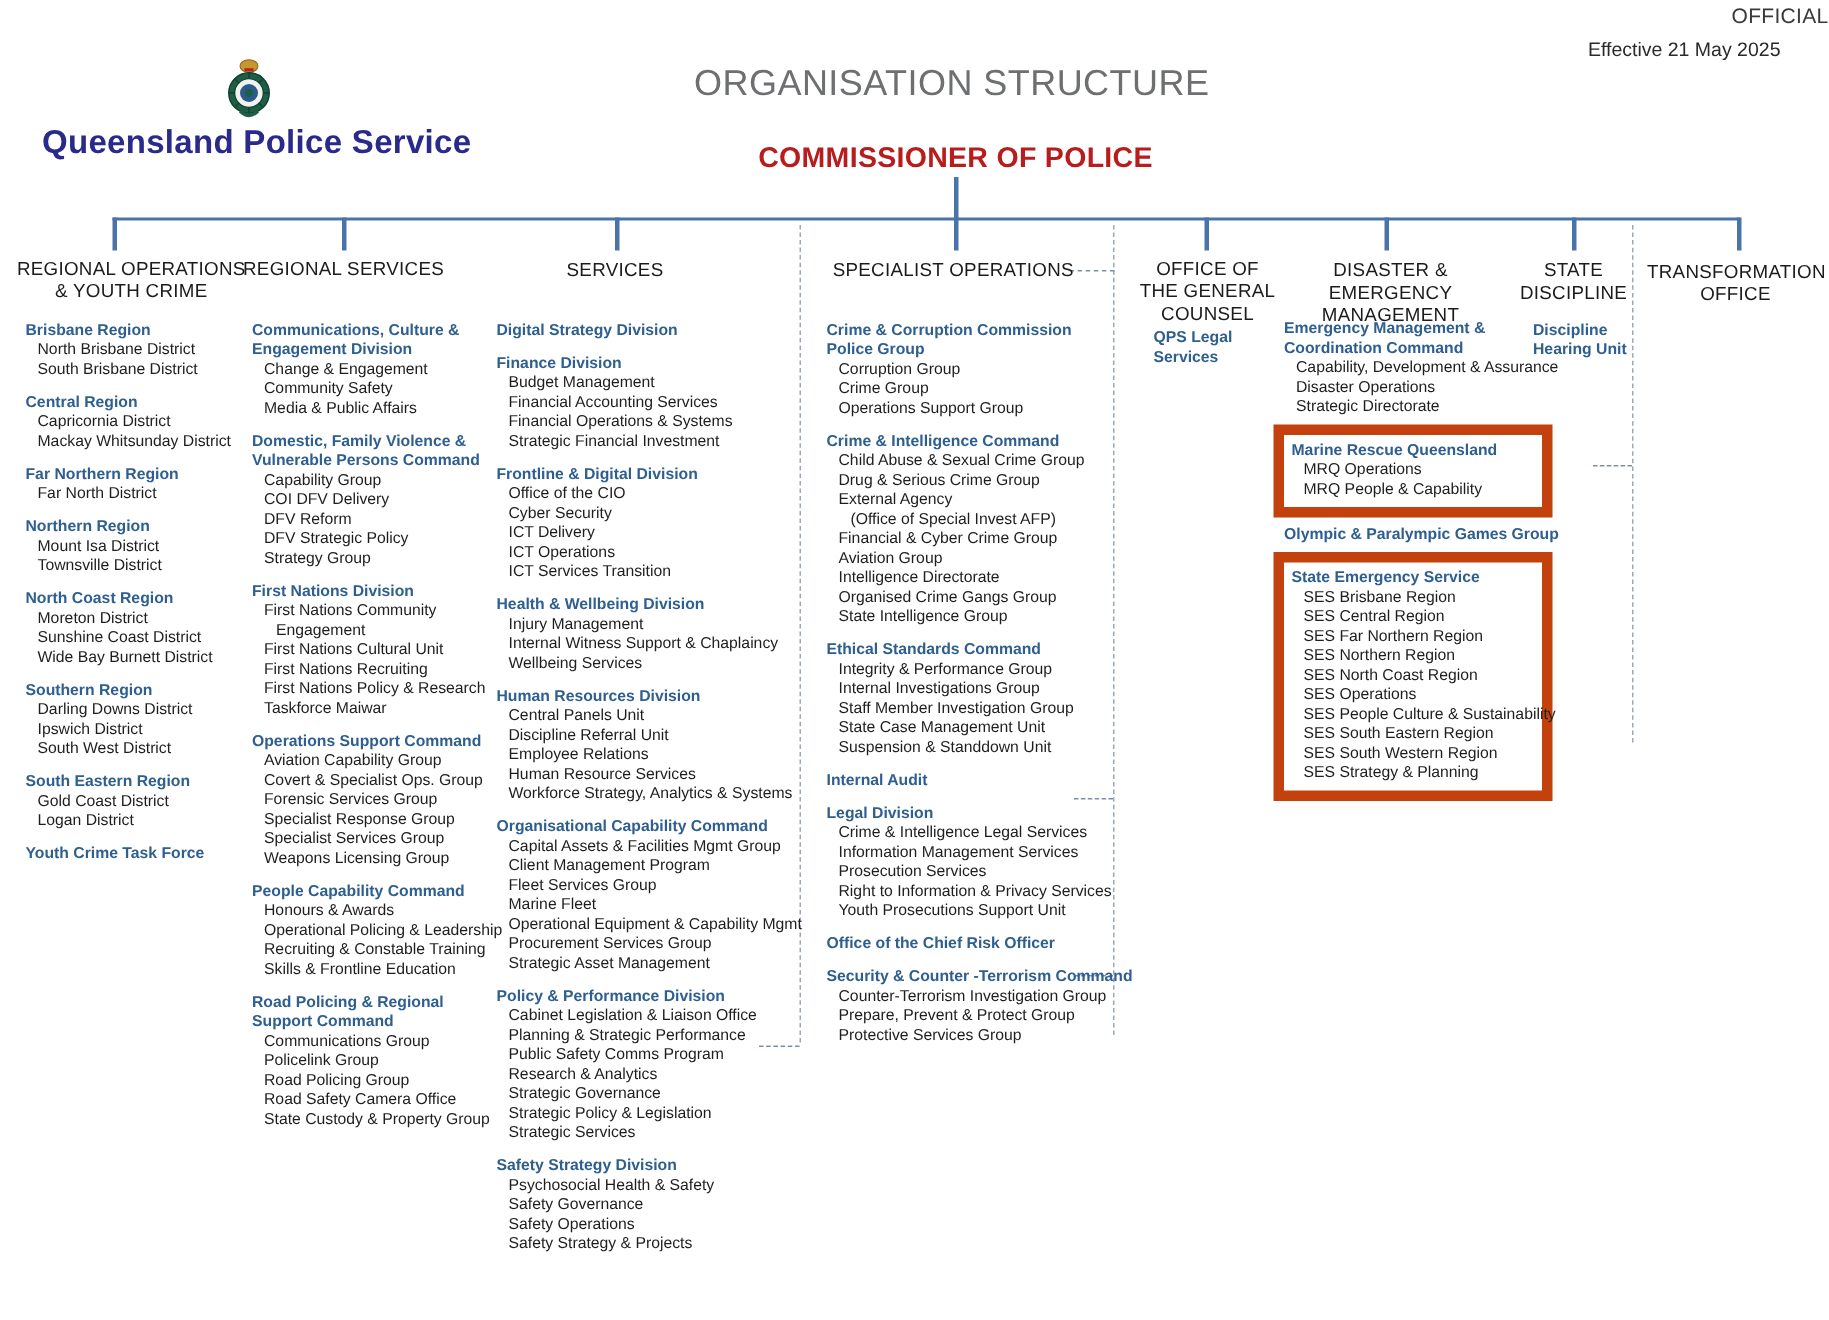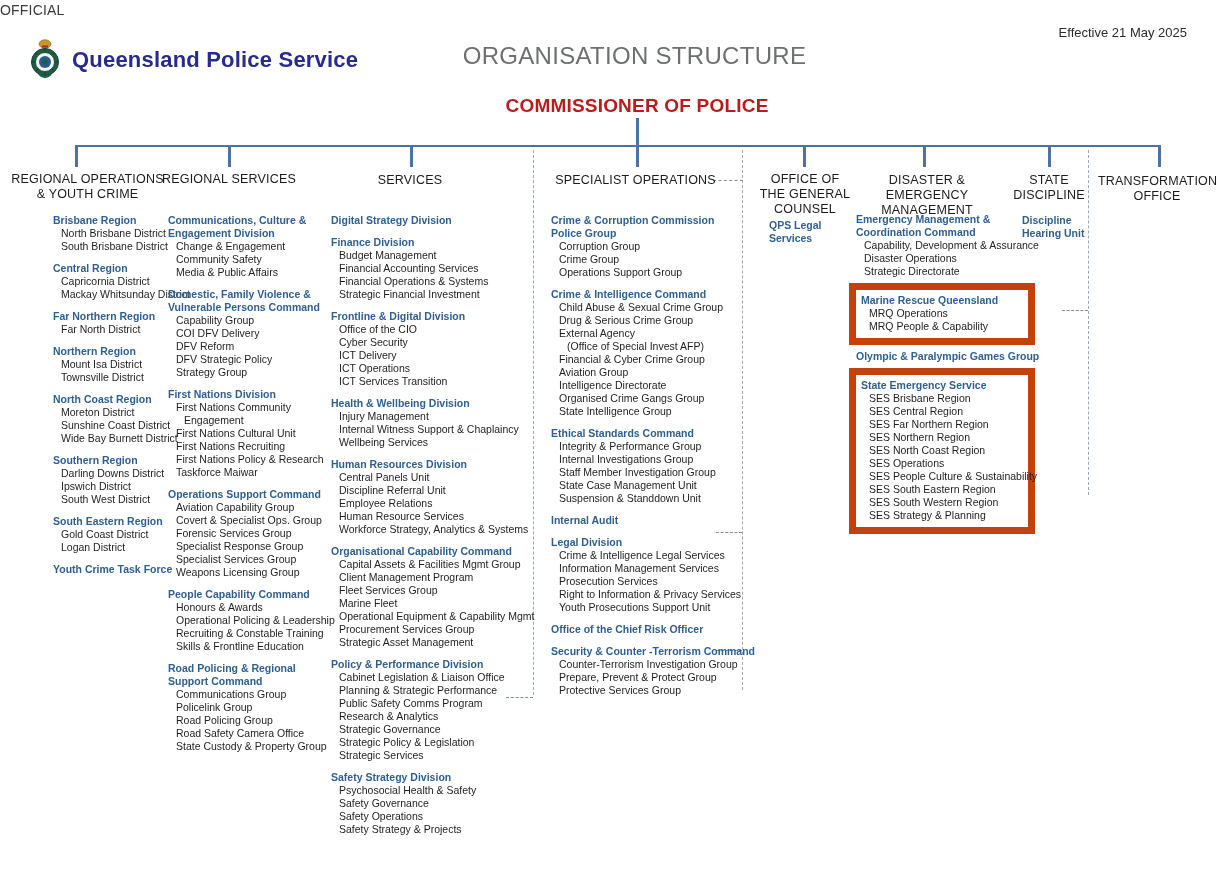--- a/index.html
+++ b/index.html
@@ -10,38 +10,38 @@
     font-family:"Liberation Sans", sans-serif;
     color:#1a1a1a;
     position:relative;
     overflow:hidden;
   }
   .page{position:absolute;left:0;top:0;width:1219px;height:880px;}
 
   
   .official{
     position:absolute;left:0;top:2px;width:1219px;
-    text-align:left;font-size:14px;color:#3a3a3a;letter-spacing:.2px;
+    text-align:right;font-size:14px;color:#3a3a3a;letter-spacing:.2px;
   }
   .effective{
     position:absolute;right:32px;top:25px;font-size:13px;color:#2a2a2a;
   }
   .org-title{
     position:absolute;left:0;top:42px;width:1219px;text-align:center;
     font-size:24px;color:#6d6f71;letter-spacing:.3px;
   }
   .org-title-inner{display:inline-block;margin-left:50px;}
   .commissioner{
     position:absolute;left:0;top:95px;width:1219px;text-align:center;
     font-size:19px;font-weight:bold;color:#b91c1c;letter-spacing:.2px;
   }
   .commissioner-inner{display:inline-block;margin-left:55px;}
 
   
-  .logo-wrap{position:absolute;left:28px;top:38px;display:flex;align-items:center;}
+  .logo-wrap{position:absolute;left:28px;top:38px;display:flex;align-items:center;flex-direction:column;}
   .badge{
     width:34px;height:44px;position:relative;margin-right:10px;
   }
   .logo-text{
     font-size:22px;font-weight:bold;color:#2a2a8c;letter-spacing:.2px;
     font-family:"Liberation Sans", sans-serif;
   }
 
   
   .conn{position:absolute;background:#4a74a8;}
@@ -161,21 +161,21 @@
   </div>
   <div class="colhead" style="left:1010px;top:173px;width:78px;">
     <div>STATE</div>
     <div>DISCIPLINE</div>
   </div>
   <div class="colhead" style="left:1098px;top:174px;width:118px;">
     <div>TRANSFORMATION</div>
     <div>OFFICE</div>
   </div>
 
-  <div class="col" style="left:17px;top:214px;width:150px;margin-left:36px;">
+  <div class="col" style="left:17px;top:214px;width:150px;">
     <div class="grp">Brisbane Region</div>
     <div class="itm">North Brisbane District</div>
     <div class="itm">South Brisbane District</div>
     <div class="sp"></div>
     <div class="grp">Central Region</div>
     <div class="itm">Capricornia District</div>
     <div class="itm">Mackay Whitsunday District</div>
     <div class="sp"></div>
     <div class="grp">Far Northern Region</div>
     <div class="itm">Far North District</div>

